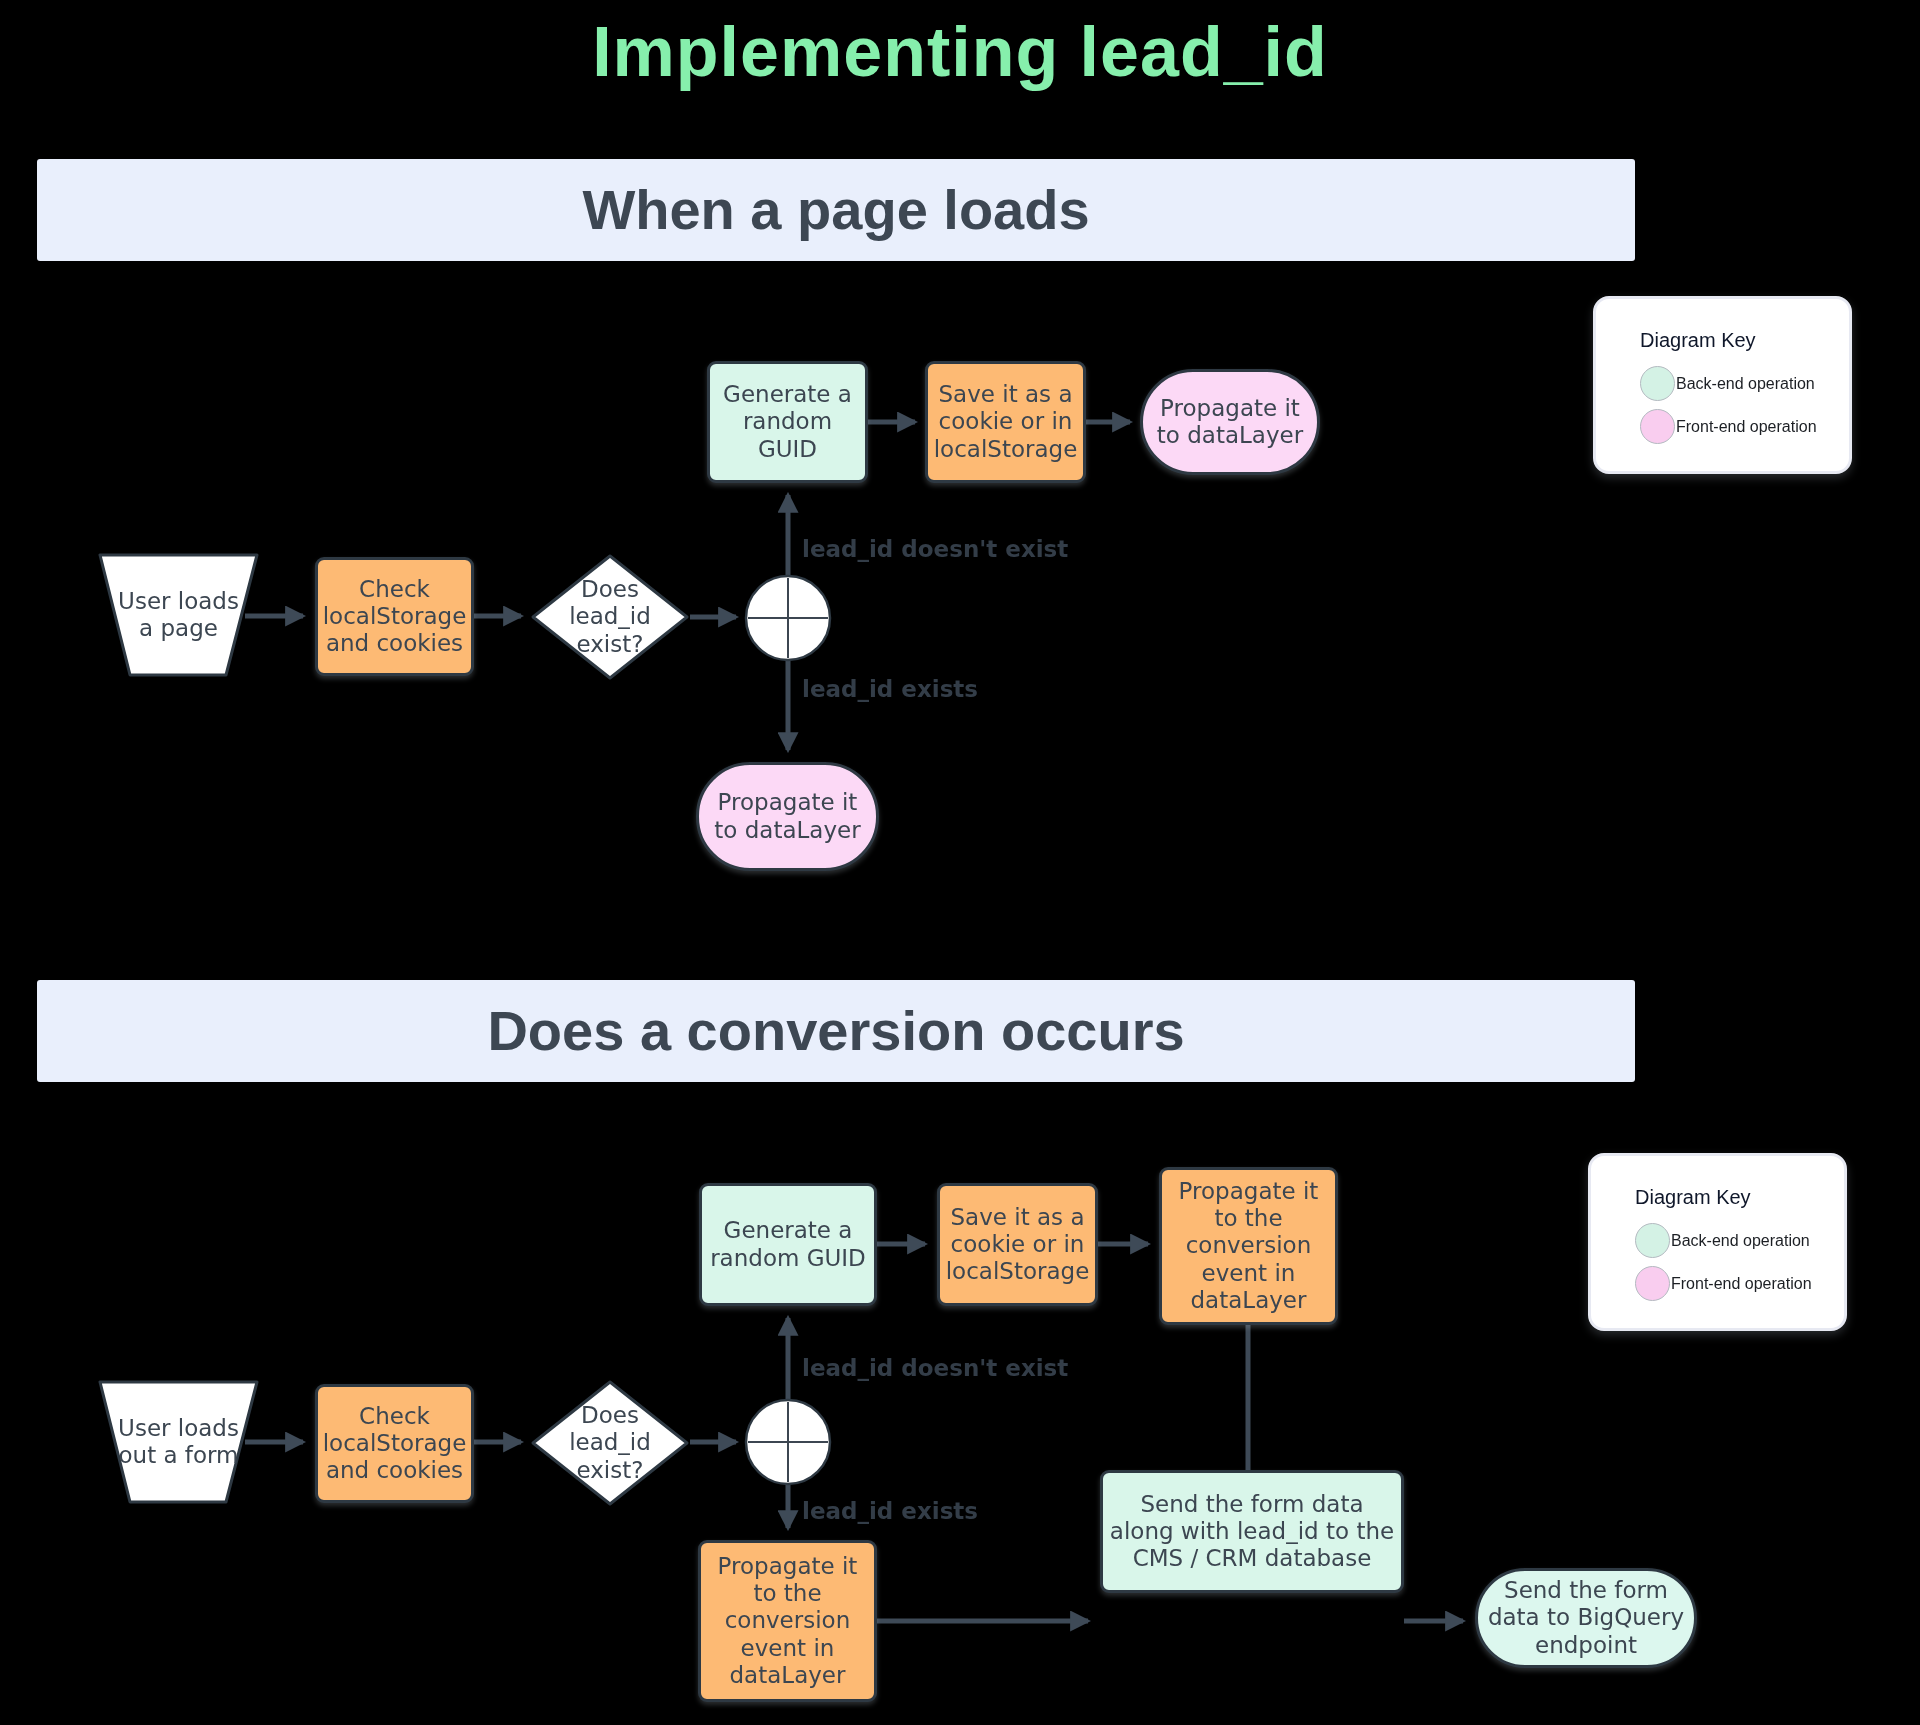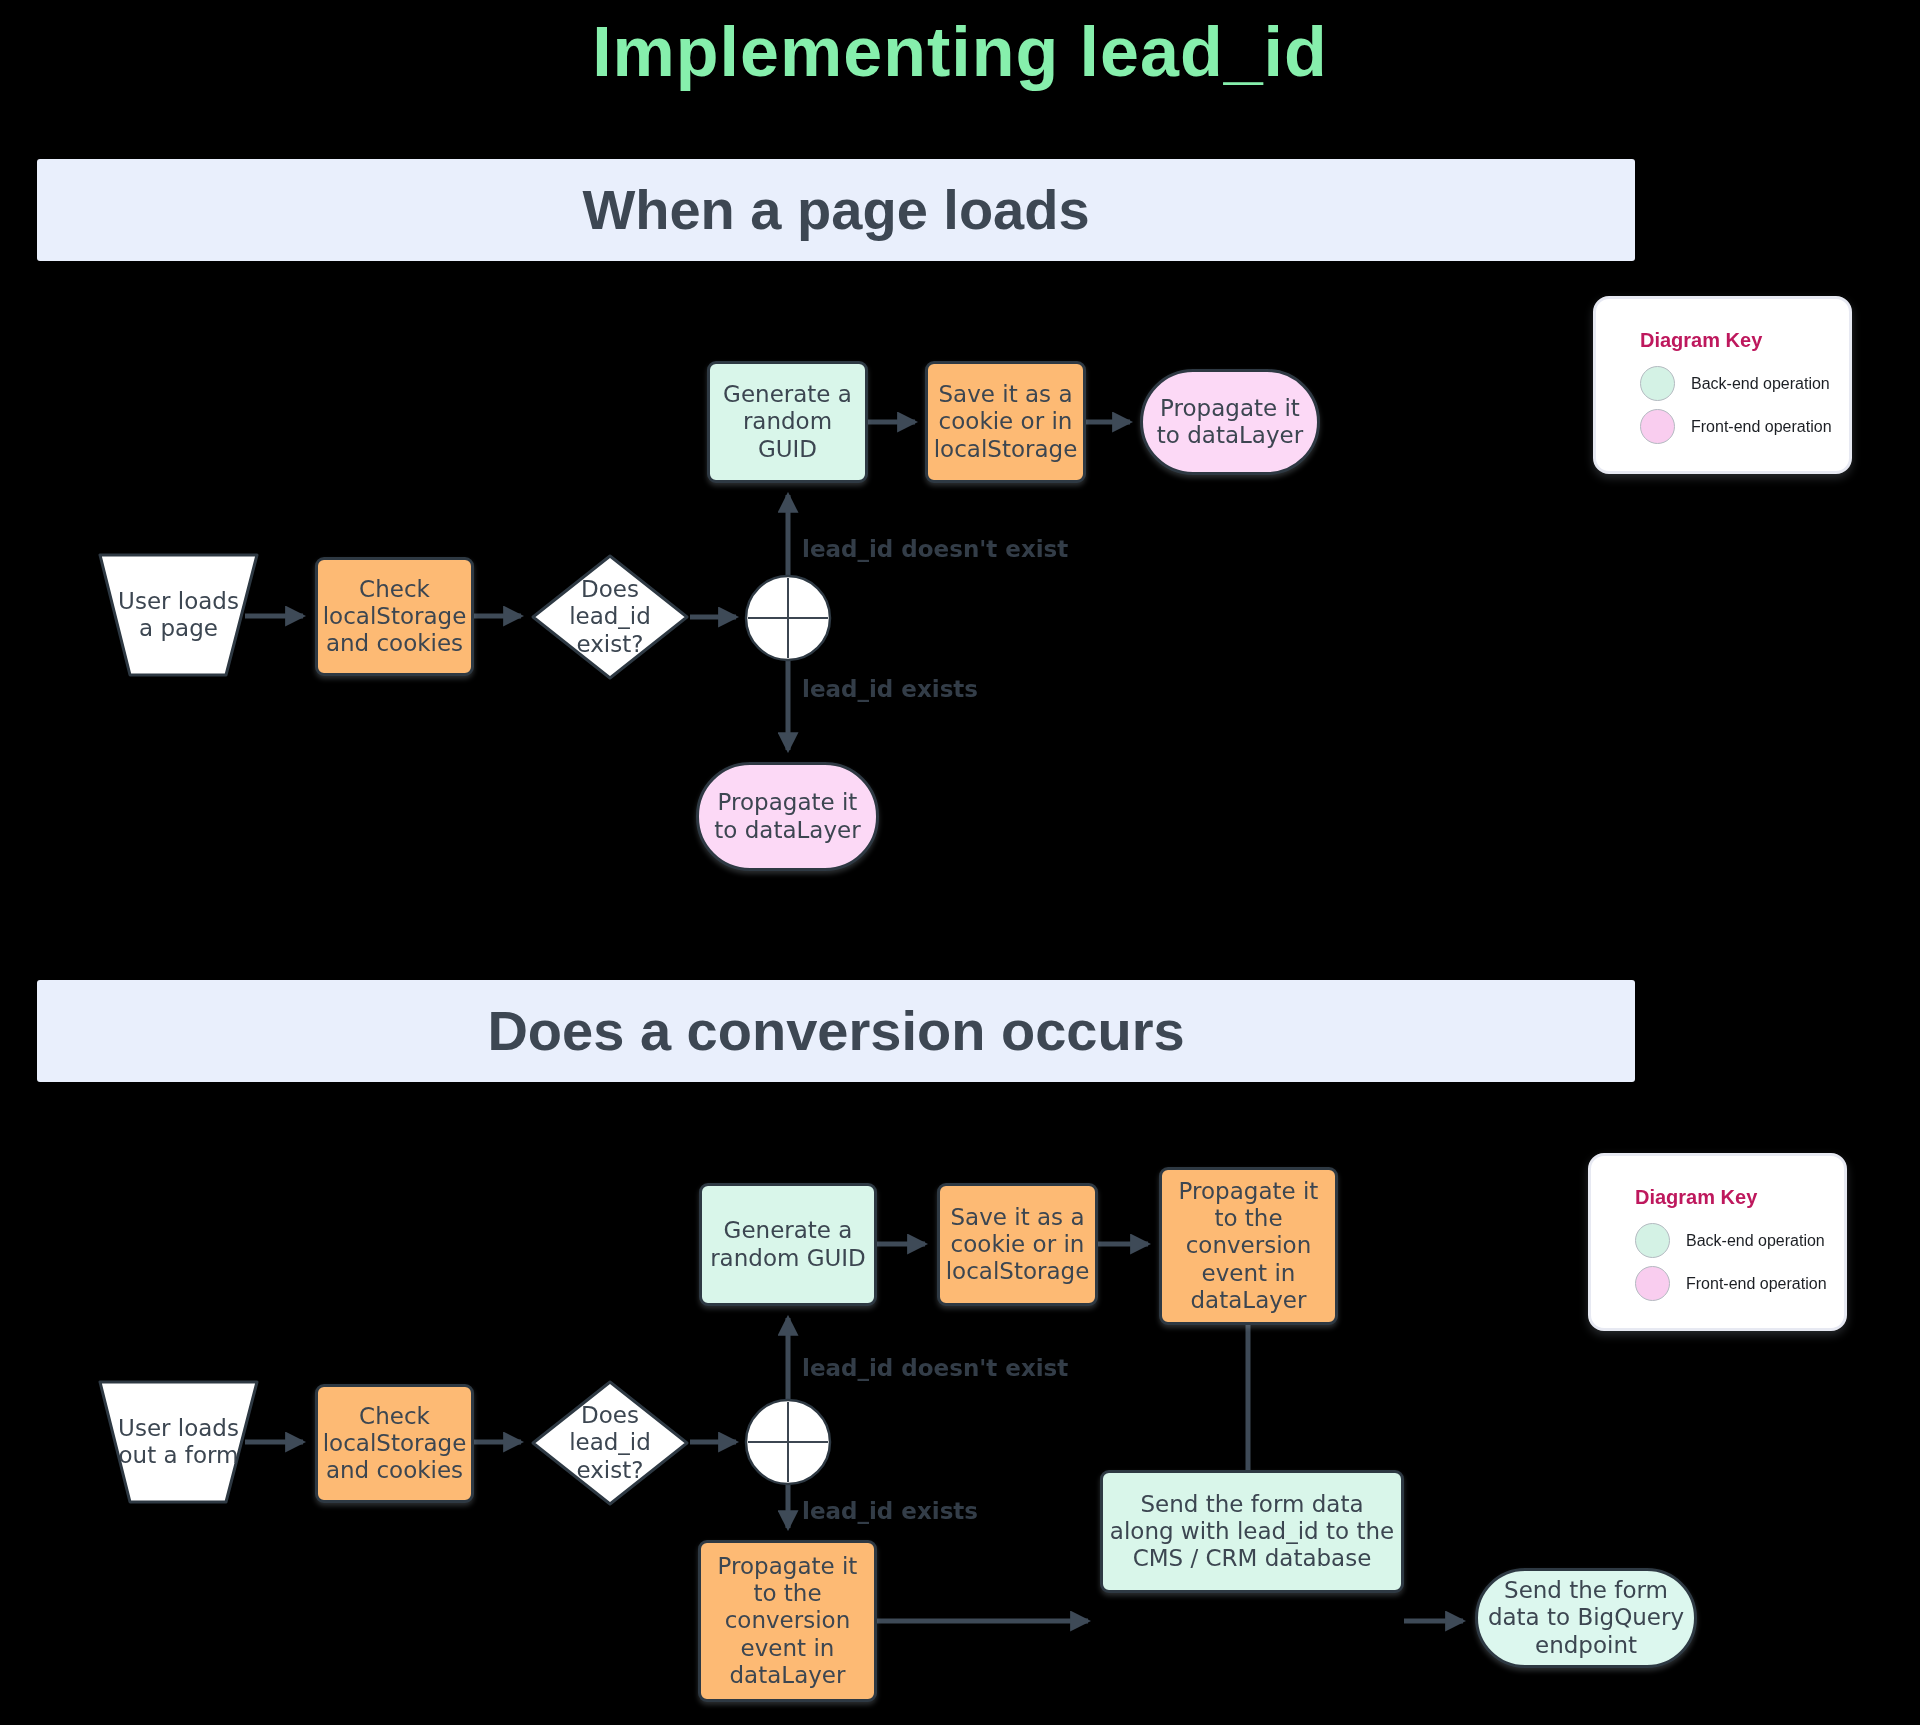--- a/index.html
+++ b/index.html
@@ -73,22 +73,22 @@
 
   
   .legend {
     position:absolute; width:259px; height:178px; box-sizing:border-box;
     background:#fff; border:3px solid #e7e9f2; border-radius:16px;
     box-shadow:0 4px 10px rgba(160,170,185,0.25);
     padding:30px 0 0 44px; font-family:"Liberation Sans", sans-serif;
   }
   #legend-1 { left:1593px; top:296px; }
   #legend-2 { left:1588px; top:1153px; }
-  .legend-title { font-weight:bold; font-size:20px; color:#be185d; margin:0 0 14px 0; }
-  .legend-row { display:flex; align-items:center; gap:16px; margin-top:8px; }
+  .legend-title { font-weight:normal; font-size:20px; color:#0f172a; margin:0 0 14px 0; }
+  .legend-row { display:flex; align-items:center; gap:1px; margin-top:8px; }
   .legend-dot {
     width:33px; height:33px; border-radius:50%;
     border:1px solid #b4bac1; flex:0 0 auto;
   }
   .legend-dot.mint-dot { background:#d4f2e5; }
   .legend-dot.pink-dot { background:#f9cdef; }
   .legend-label { font-size:16px; color:#1c1f24; }
 
   
   #connectors { position:absolute; left:0; top:0; }

